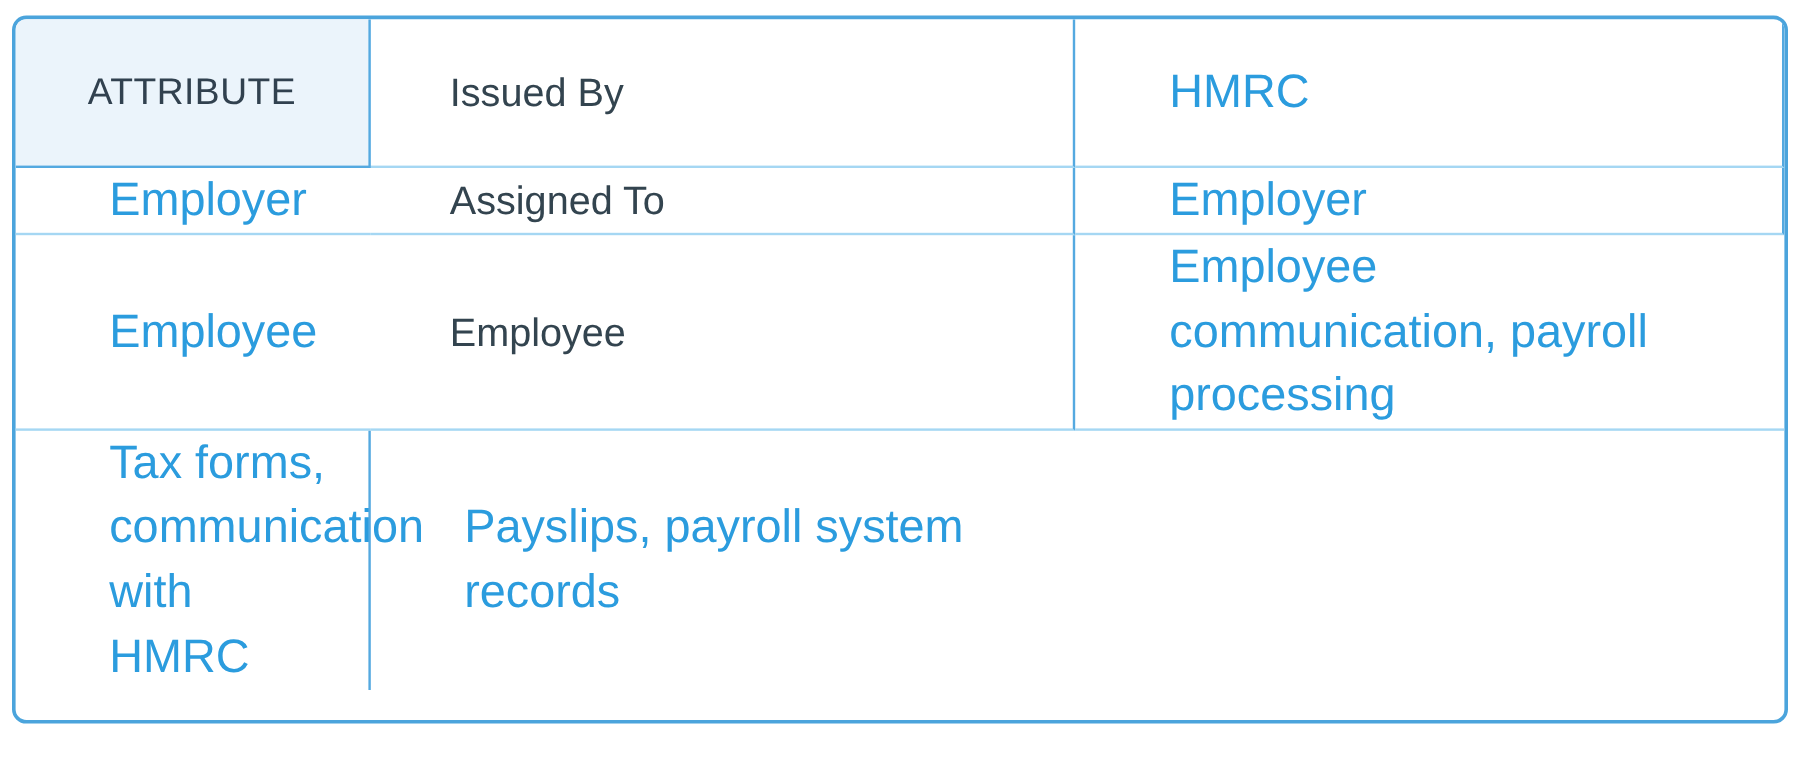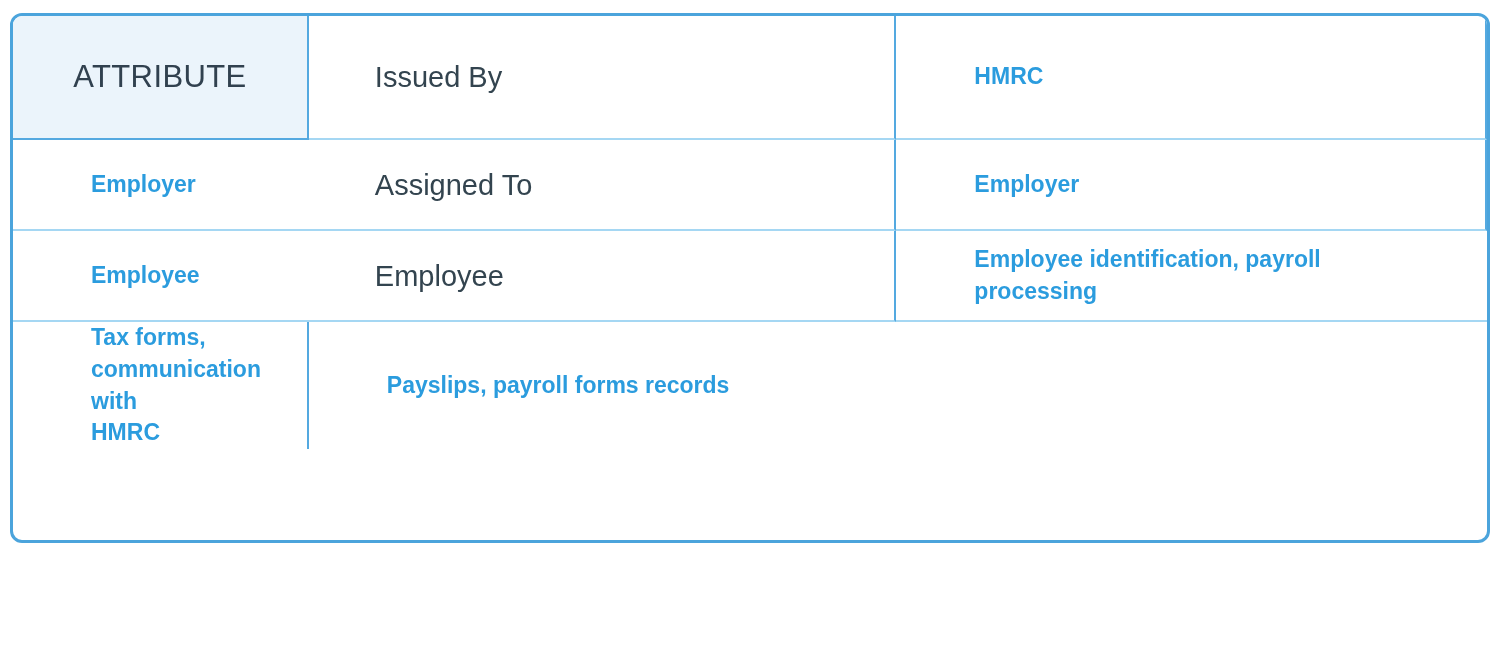--- a/index.html
+++ b/index.html
@@ -21,21 +21,21 @@
   .stage{
     position:relative;
     width:1500px;
     height:648px;
     background:var(--page-bg);
     overflow:hidden;
   }
   .tbl{
     position:absolute;
     left:10px; top:13px;
-    width:1480px; height:530px;
+    width:1480px; height:590px;
     box-sizing:border-box;
     border:3px solid var(--outer-border);
     border-radius:12px;
     overflow:hidden;
     background:#ffffff;
     display:grid;
     grid-template-columns:20.07% 39.86% 40.07%;
     grid-template-rows:124px 1fr 1fr 1fr 1fr;
   }
   .cell{
@@ -55,50 +55,49 @@
     color:var(--header-text);
     font-size:31px;
     letter-spacing:0.4px;
     text-align:center;
   }
   
   .rowdiv{ border-bottom:2px solid var(--divider-light); }
   
   .attr{
     color:var(--attribute-text);
-    font-size:29px;
+    font-size:33px;
     padding-left:66px;
     padding-right:92px;
   }
   .val{
     color:var(--value-text);
-    font-size:23px;
+    font-size:39px;
     padding-left:78px;
     padding-right:70px;
-    font-weight:bold;
   }
 </style>
 </head>
 <body>
 
 <div class="stage">
   <div class="tbl">
 
     <div class="cell head c1">ATTRIBUTE</div>
 
     <div class="cell attr c1 rowdiv">Issued By</div>
     <div class="cell val c2 rowdiv">HMRC</div>
     <div class="cell val c3 rowdiv">Employer</div>
 
     <div class="cell attr c1 rowdiv">Assigned To</div>
     <div class="cell val c2 rowdiv">Employer</div>
     <div class="cell val c3 rowdiv">Employee</div>
 
     <div class="cell attr c1 rowdiv">Employee</div>
-    <div class="cell val c3 rowdiv">Employee identification, payroll
+    <div class="cell val c3 rowdiv">Employee communication, payroll
 processing</div>
 
     <div class="cell val c2">Tax forms, communication with
 HMRC</div>
-    <div class="cell val c3">Payslips, payroll forms records</div>
+    <div class="cell val c3">Payslips, payroll system records</div>
 
   </div>
 </div>
 
 </body></html>

